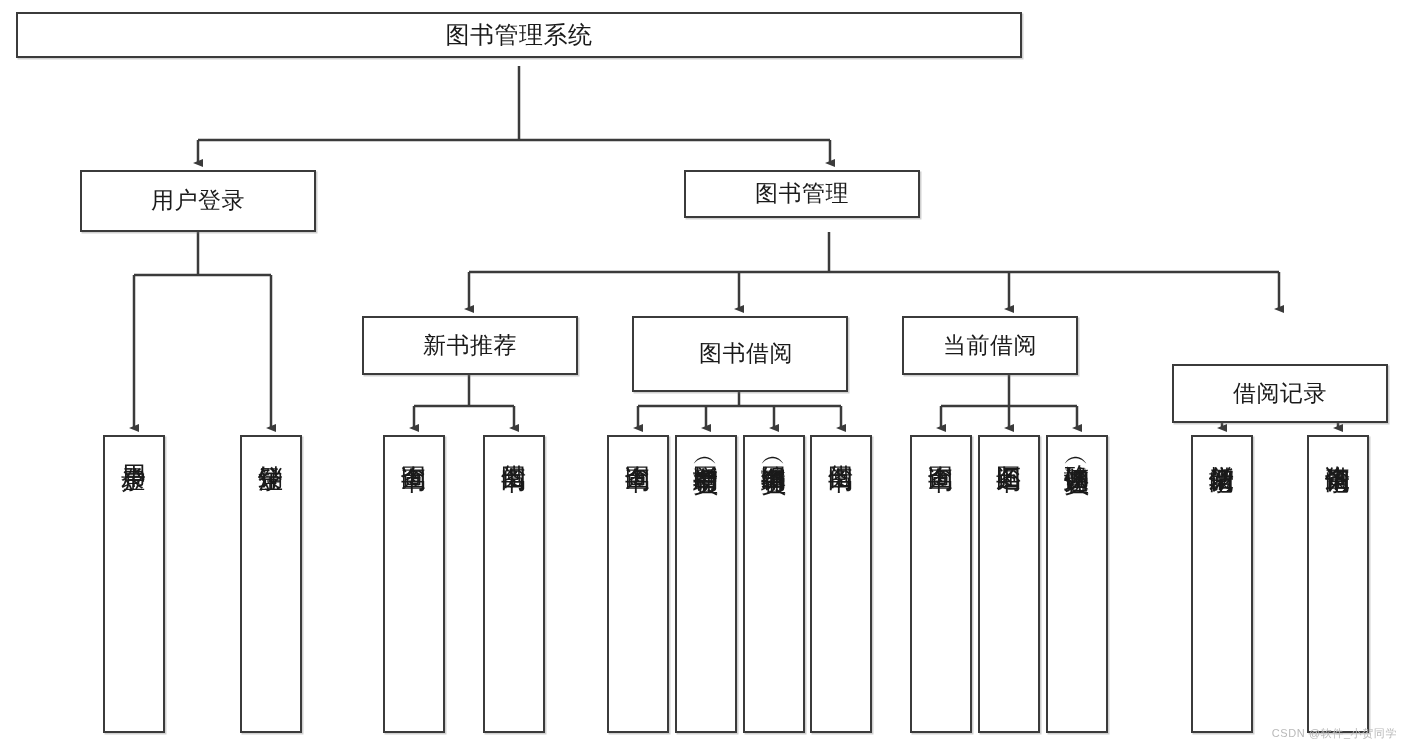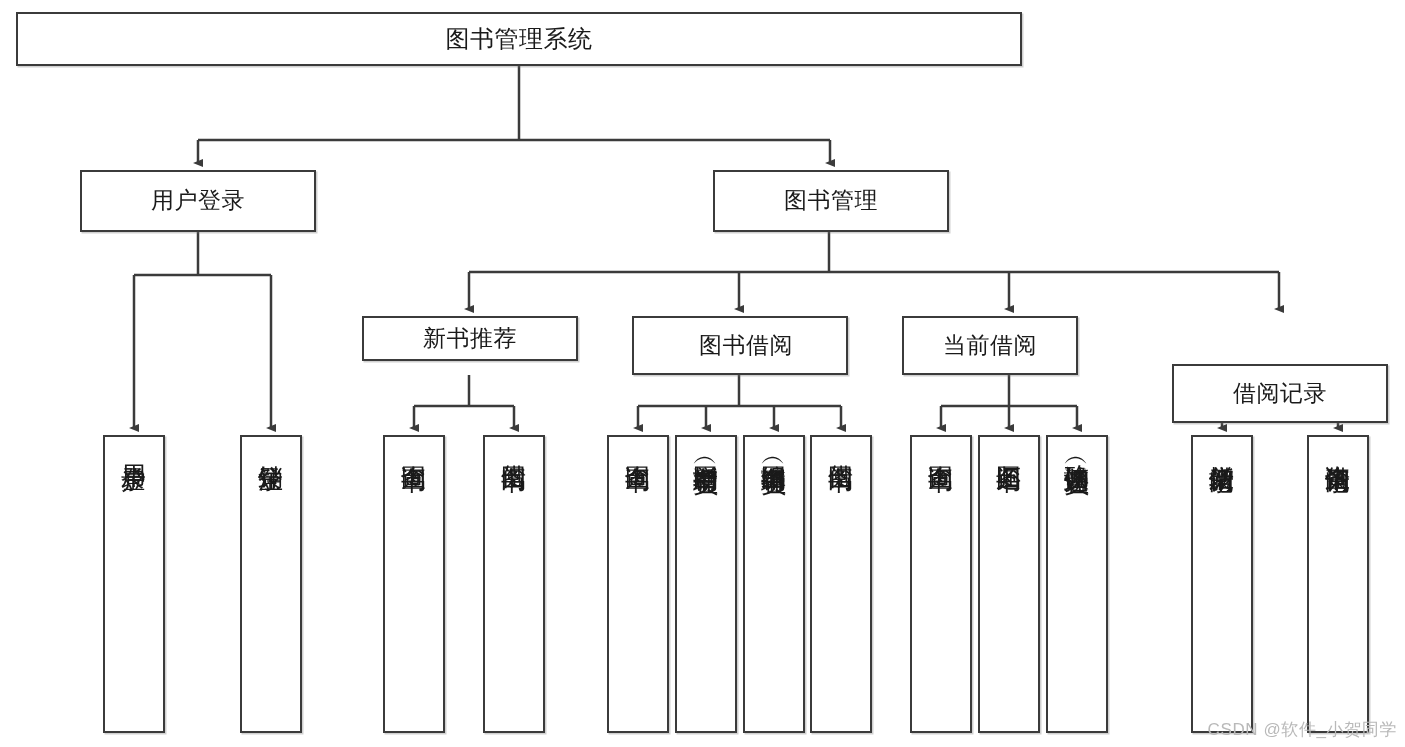--- a/index.html
+++ b/index.html
@@ -58,21 +58,21 @@
     font-size: 25px;
     line-height: 1.12;
     letter-spacing: 1px;
     white-space: nowrap;
     margin: 0 auto;
   }
   .watermark {
     position: absolute;
     right: 8px;
     bottom: 6px;
-    font-size: 17px;
+    font-size: 11px;
     color: #b9b9b9;
     letter-spacing: 0.6px;
     user-select: none;
     white-space: nowrap;
   }
 </style>
 </head>
 <body>
 
 <div id="canvas">
@@ -120,35 +120,35 @@
       <path d="M1009,406 L1009,428" marker-end="url(#arrow)"></path>
       <path d="M1077,406 L1077,428" marker-end="url(#arrow)"></path>
 
       <path d="M1279,375 L1279,406"></path>
       <path d="M1222,406 L1338,406"></path>
       <path d="M1222,406 L1222,428" marker-end="url(#arrow)"></path>
       <path d="M1338,406 L1338,428" marker-end="url(#arrow)"></path>
     </g>
   </svg>
 
-  <div class="node root horizontal" style="left:16px; top:12px; width:1006px; height:54px;">
+  <div class="node root horizontal" style="left:16px; top:12px; width:1006px; height:46px;">
     <span class="label">图书管理系统</span>
   </div>
 
   <div class="node horizontal" style="left:80px; top:170px; width:236px; height:62px;">
     <span class="label">用户登录</span>
   </div>
-  <div class="node horizontal" style="left:713px; top:170px; width:236px; height:62px;">
+  <div class="node horizontal" style="left:684px; top:170px; width:236px; height:48px;">
     <span class="label">图书管理</span>
   </div>
 
-  <div class="node horizontal" style="left:362px; top:316px; width:216px; height:45px;">
+  <div class="node horizontal" style="left:362px; top:316px; width:216px; height:59px;">
     <span class="label">新书推荐</span>
   </div>
-  <div class="node horizontal" style="left:632px; top:316px; width:216px; height:59px;padding-left:12px;">
+  <div class="node horizontal" style="left:632px; top:316px; width:216px; height:76px;padding-left:12px;">
     <span class="label">图书借阅</span>
   </div>
   <div class="node horizontal" style="left:902px; top:316px; width:176px; height:59px;">
     <span class="label">当前借阅</span>
   </div>
   <div class="node horizontal" style="left:1172px; top:316px; width:216px; height:59px;margin-top:48px;">
     <span class="label">借阅记录</span>
   </div>
 
   <div class="node vertical" style="left:103px; top:435px; width:62px; height:298px;">

